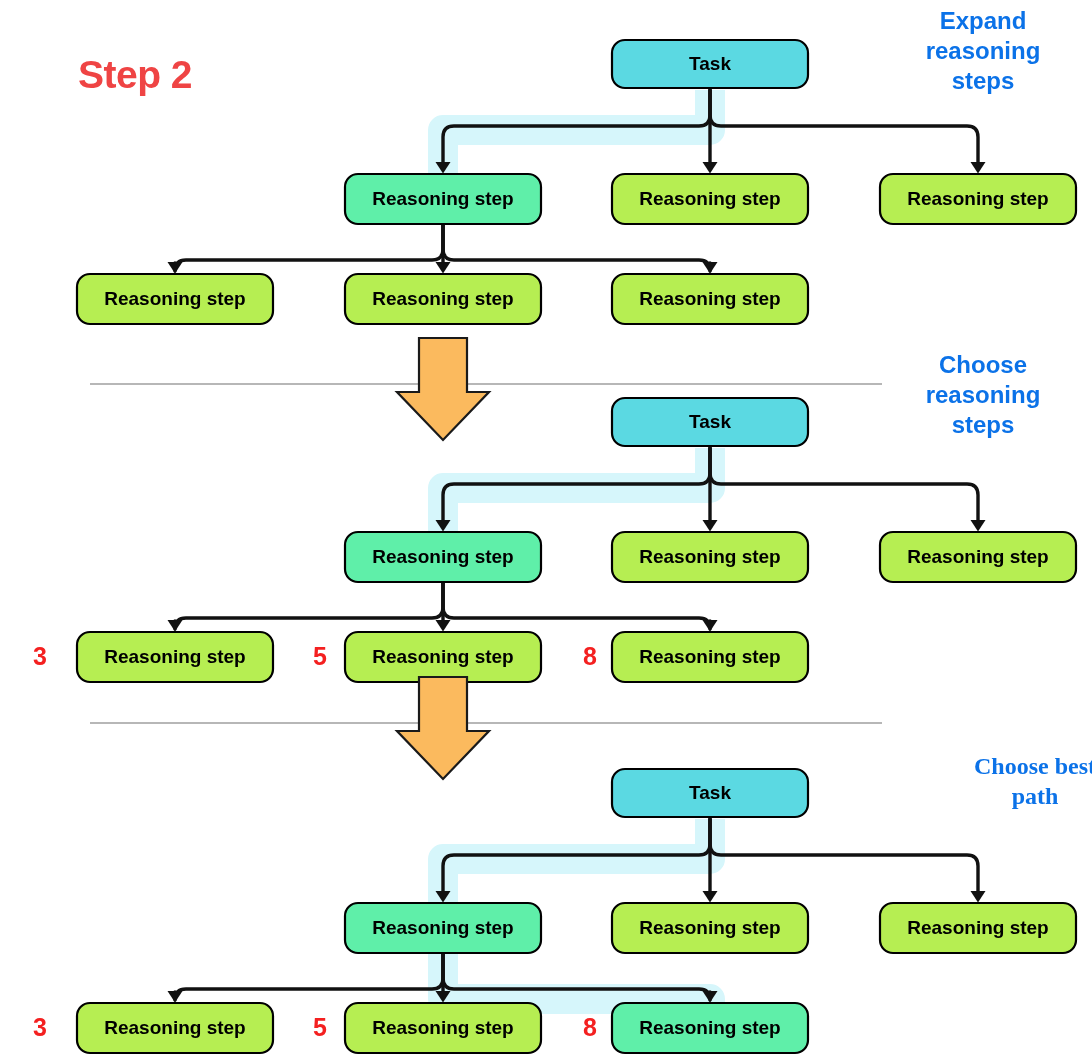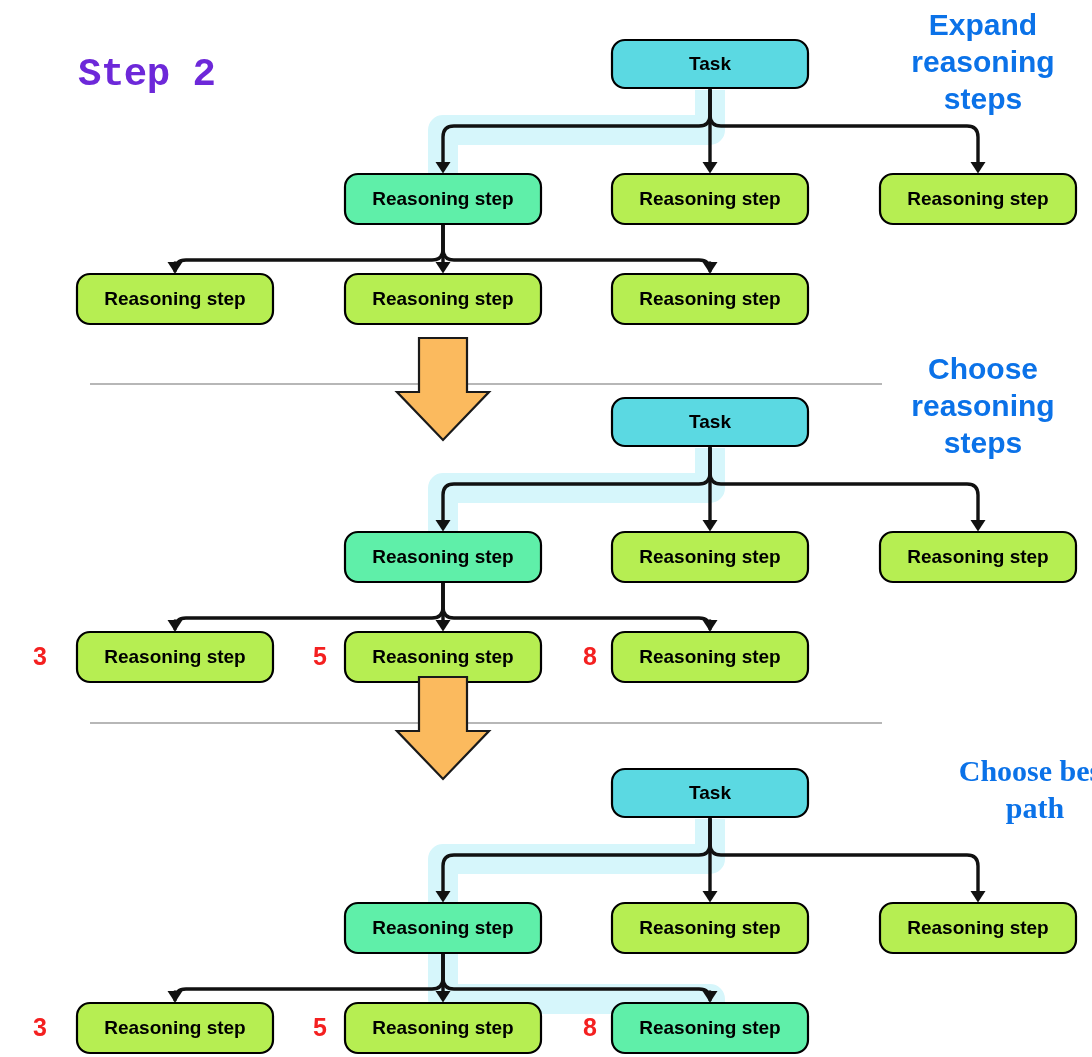--- a/index.html
+++ b/index.html
@@ -67,32 +67,32 @@
   }
   .score-text {
     font-family: "Liberation Sans", sans-serif;
     font-weight: bold;
     font-size: 25px;
     text-anchor: middle;
     dominant-baseline: middle;
   }
   .step-title {
     position: absolute;
-    font-family: Liberation Mono, monospace;
+    font-family: Liberation Sans, sans-serif;
     font-weight: bold;
     font-size: 39px;
-    color: #6d28d9;
+    color: #ef4444;
     letter-spacing: -0.5px;
     white-space: nowrap;
   }
   .annotation {
     position: absolute;
     font-family: "Liberation Sans", sans-serif;
     font-weight: bold;
-    font-size: 30px;
+    font-size: 24px;
     line-height: 1.24;
     text-align: center;
     white-space: pre-line;
   }
 </style>
 </head>
 <body>
 
 <div id="stage" style="background: rgb(255, 255, 255);">
 

